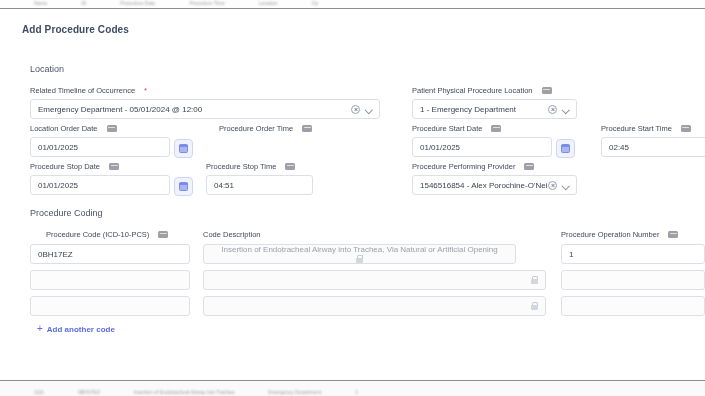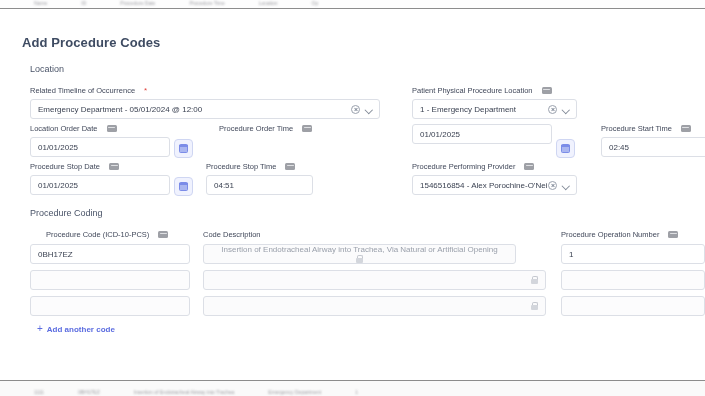--- a/index.html
+++ b/index.html
@@ -45,22 +45,22 @@
     left: 0;
     width: 705px;
     height: 370px;
     background: #ffffff;
     overflow: hidden;
   }
 
   .page-title {
     position: absolute;
     left: 22px;
-    top: 25px;
-    font-size: 13px;
+    top: 14px;
+    font-size: 10px;
     font-weight: bold;
     color: #3e4b62;
     letter-spacing: .1px;
   }
 
   .form {
     position: absolute;
     left: 0; top: 36px;
     width: 705px;
   }
@@ -284,20 +284,24 @@
     </div>
 
     <div class="field" style="left:219px; top:78px; width:107px;">
       <div class="field-label">
         <span>Procedure Order Time</span>
         <span class="null-chip"></span>
       </div>
     </div>
 
     <div class="field" style="left:412px; top:78px; width:140px;">
+      <div class="field-label">
+        <span>Procedure Start Date</span>
+        <span class="null-chip"></span>
+      </div>
       <div class="control">
         <span class="value">01/01/2025</span>
       </div>
     </div>
     <div class="cal-btn" style="left:556px; top:93px;">
       <span class="icon-calendar"></span>
     </div>
 
     <div class="field" style="left:601px; top:78px; width:107px;">
       <div class="field-label">

